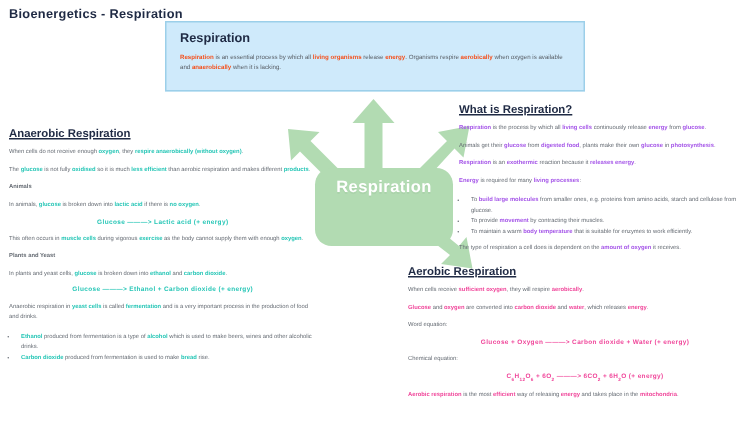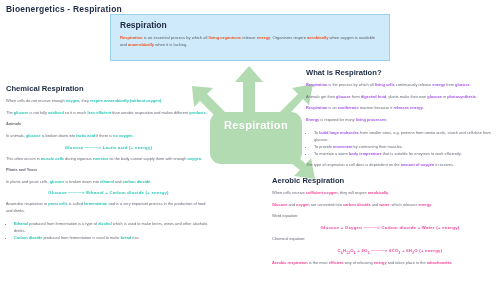--- a/index.html
+++ b/index.html
@@ -39,21 +39,21 @@
     text-align:center;
     font-size:11px;font-weight:bold;color:#ffffff;
     letter-spacing:.3px;
     text-shadow:0 1px 0 rgba(0,0,0,.04);
     pointer-events:none;
   }
 
   
   .section{position:absolute;box-sizing:border-box;}
   .section h3{
-    margin:0 0 5px 0;font-size:7.6px;font-weight:bold;color:#1f2a44;
+    margin:0 0 5px 0;font-size:7.6px;font-weight:bold;color:#1f2a44;text-decoration:underline;
   }
   .section p{margin:0 0 5px 0;font-size:3.9px;line-height:1.7;color:#646a72;}
   .section ul{margin:2px 0 5px 0;padding-left:8px;}
   .section li{font-size:3.9px;line-height:1.85;color:#646a72;}
   .sub-head{font-size:4.2px;font-weight:bold;margin:0 0 3px 0;}
   .eq{
     text-align:center;font-size:4.3px;font-weight:bold;
     margin:5px 0 6px 0;letter-spacing:.25px;
   }
   .eq sub{font-size:3.1px;}
@@ -95,21 +95,21 @@
         <path d="M86 56 L110 32 L104 26 L125 22 L121 43 L115 37 L93 61 Z"></path>
 
         <path d="M96 84 L118 102 L123 96 L127 117 L106 114 L112 108 L90 91 Z"></path>
       </g>
       <rect x="22" y="50" width="92" height="52" rx="11" ry="11" fill="#b2dbb2"></rect>
     </svg>
     <div class="resp-label">Respiration</div>
   </div>
 
   <div class="section" id="anaerobic">
-    <h3>Chemical Respiration</h3>
+    <h3>Anaerobic Respiration</h3>
     <p><span>When cells do not receive enough </span><span class="c-teal">oxygen</span><span>, they </span><span class="c-teal">respire anaerobically (without oxygen)</span><span>.</span></p>
     <p><span>The </span><span class="c-teal">glucose</span><span> is not fully </span><span class="c-teal">oxidised</span><span> so it is much </span><span class="c-teal">less efficient</span><span> than aerobic respiration and makes different </span><span class="c-teal">products</span><span>.</span></p>
     <p class="sub-head c-teal">Animals</p>
     <p><span>In animals, </span><span class="c-teal">glucose</span><span> is broken down into </span><span class="c-teal">lactic acid</span><span> if there is </span><span class="c-teal">no oxygen</span><span>.</span></p>
     <div class="eq c-teal-eq">Glucose  ———&gt;  Lactic acid  (+ energy)</div>
     <p><span>This often occurs in </span><span class="c-teal">muscle cells</span><span> during vigorous </span><span class="c-teal">exercise</span><span> as the body cannot supply them with enough </span><span class="c-teal">oxygen</span><span>.</span></p>
     <p class="sub-head c-teal">Plants and Yeast</p>
     <p><span>In plants and yeast cells, </span><span class="c-teal">glucose</span><span> is broken down into </span><span class="c-teal">ethanol</span><span> and </span><span class="c-teal">carbon dioxide</span><span>.</span></p>
     <div class="eq c-teal-eq">Glucose  ———&gt;  Ethanol  +  Carbon dioxide  (+ energy)</div>
     <p><span>Anaerobic respiration in </span><span class="c-teal">yeast cells</span><span> is called </span><span class="c-teal">fermentation</span><span> and is a very important process in the production of food and drinks.</span></p>

